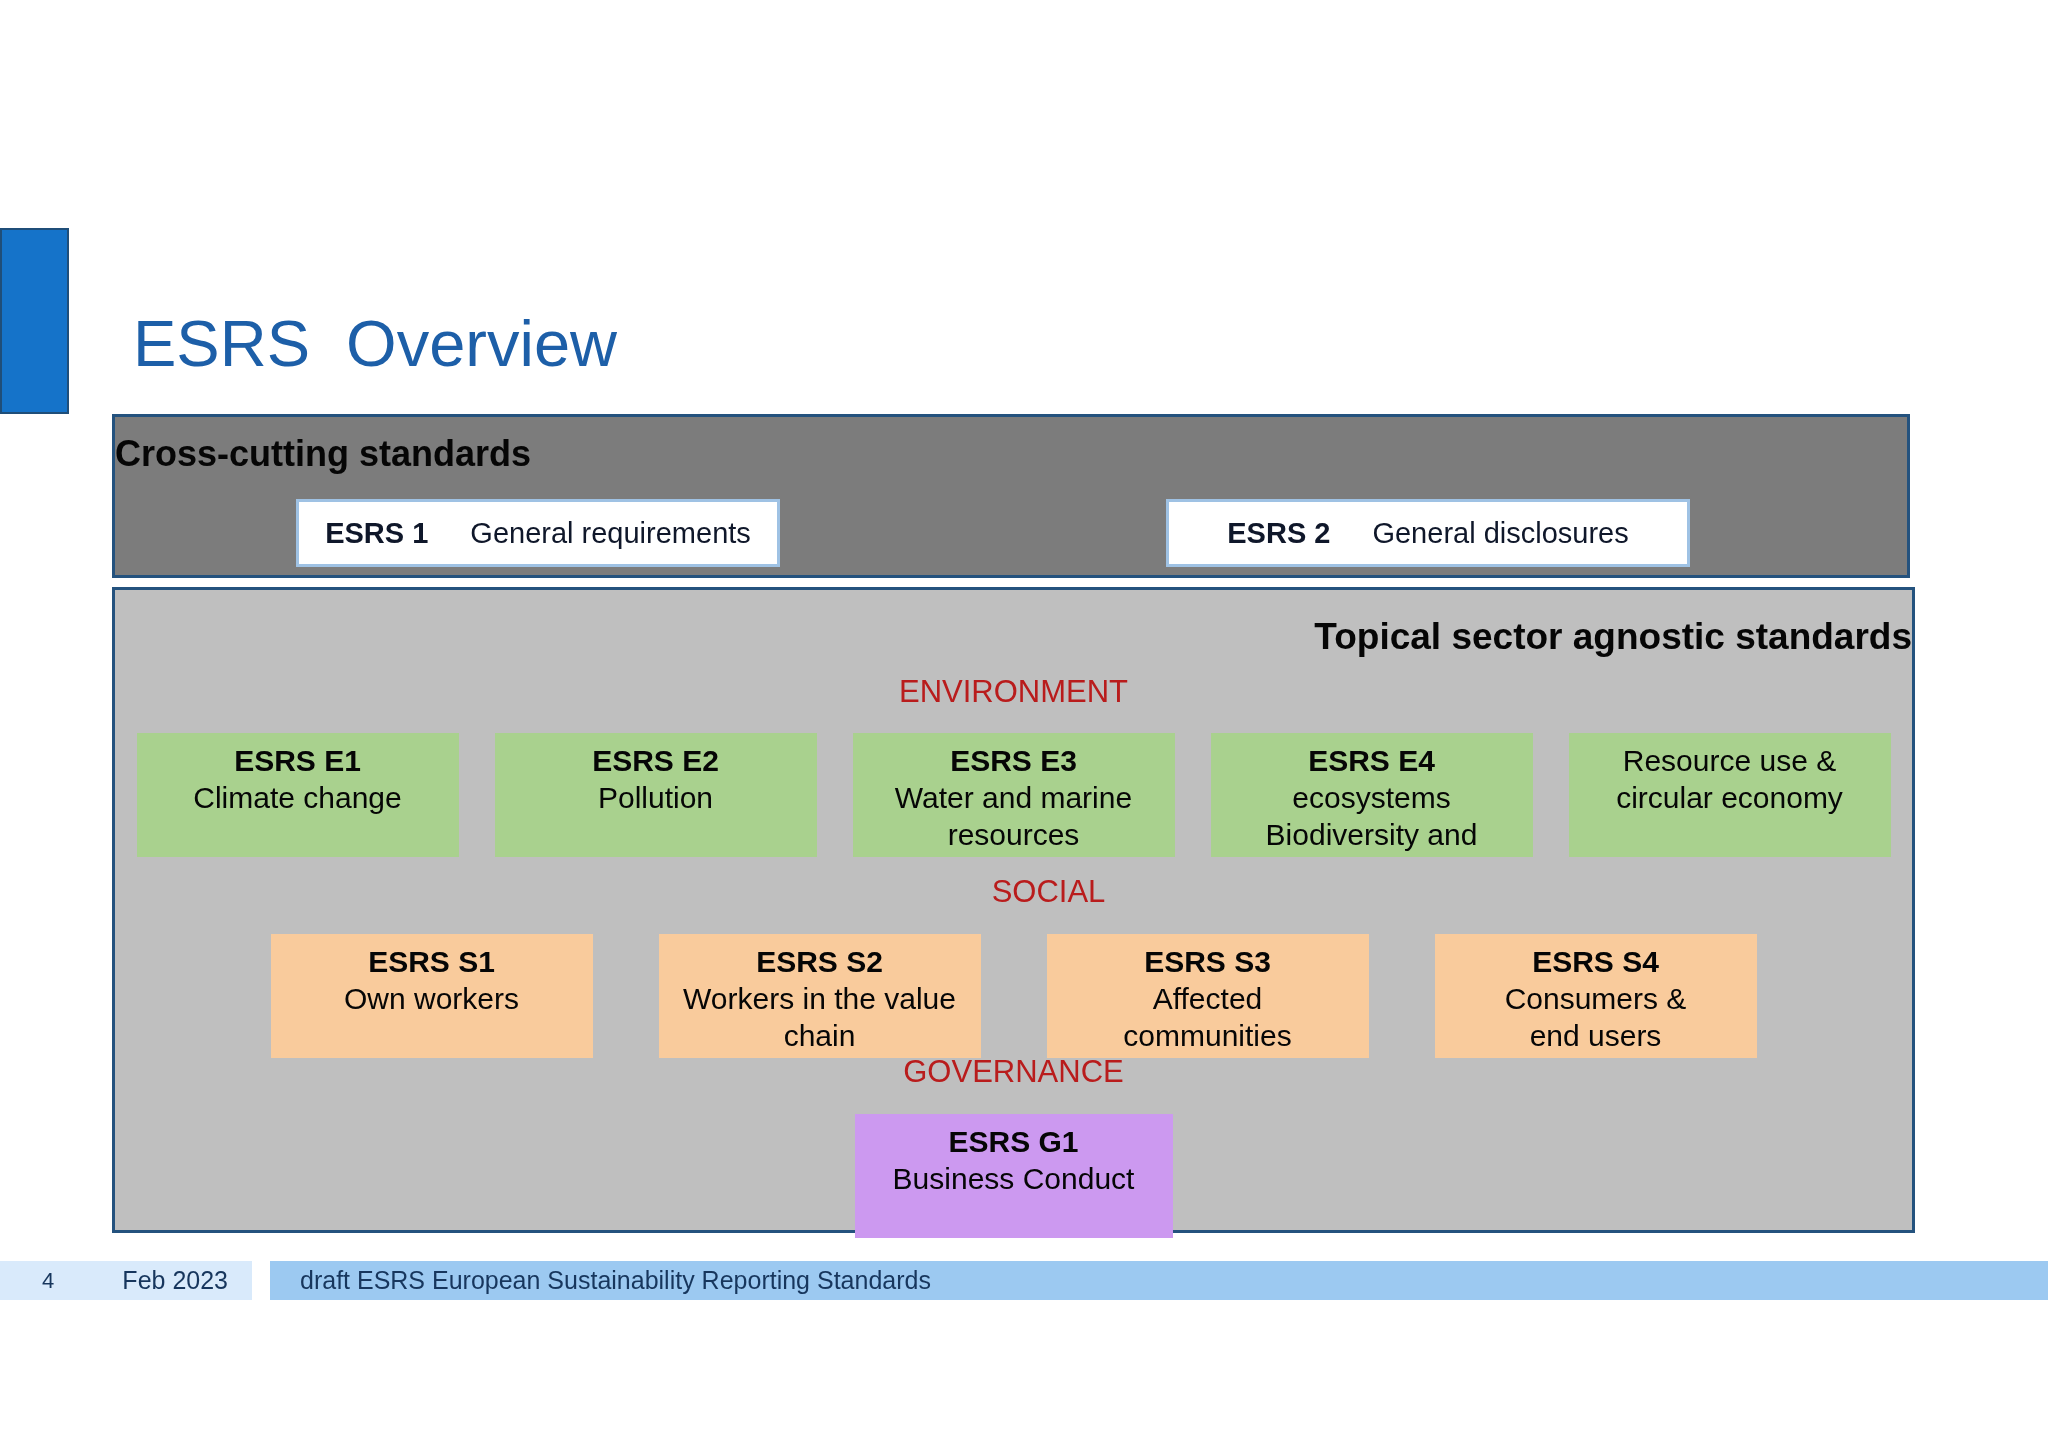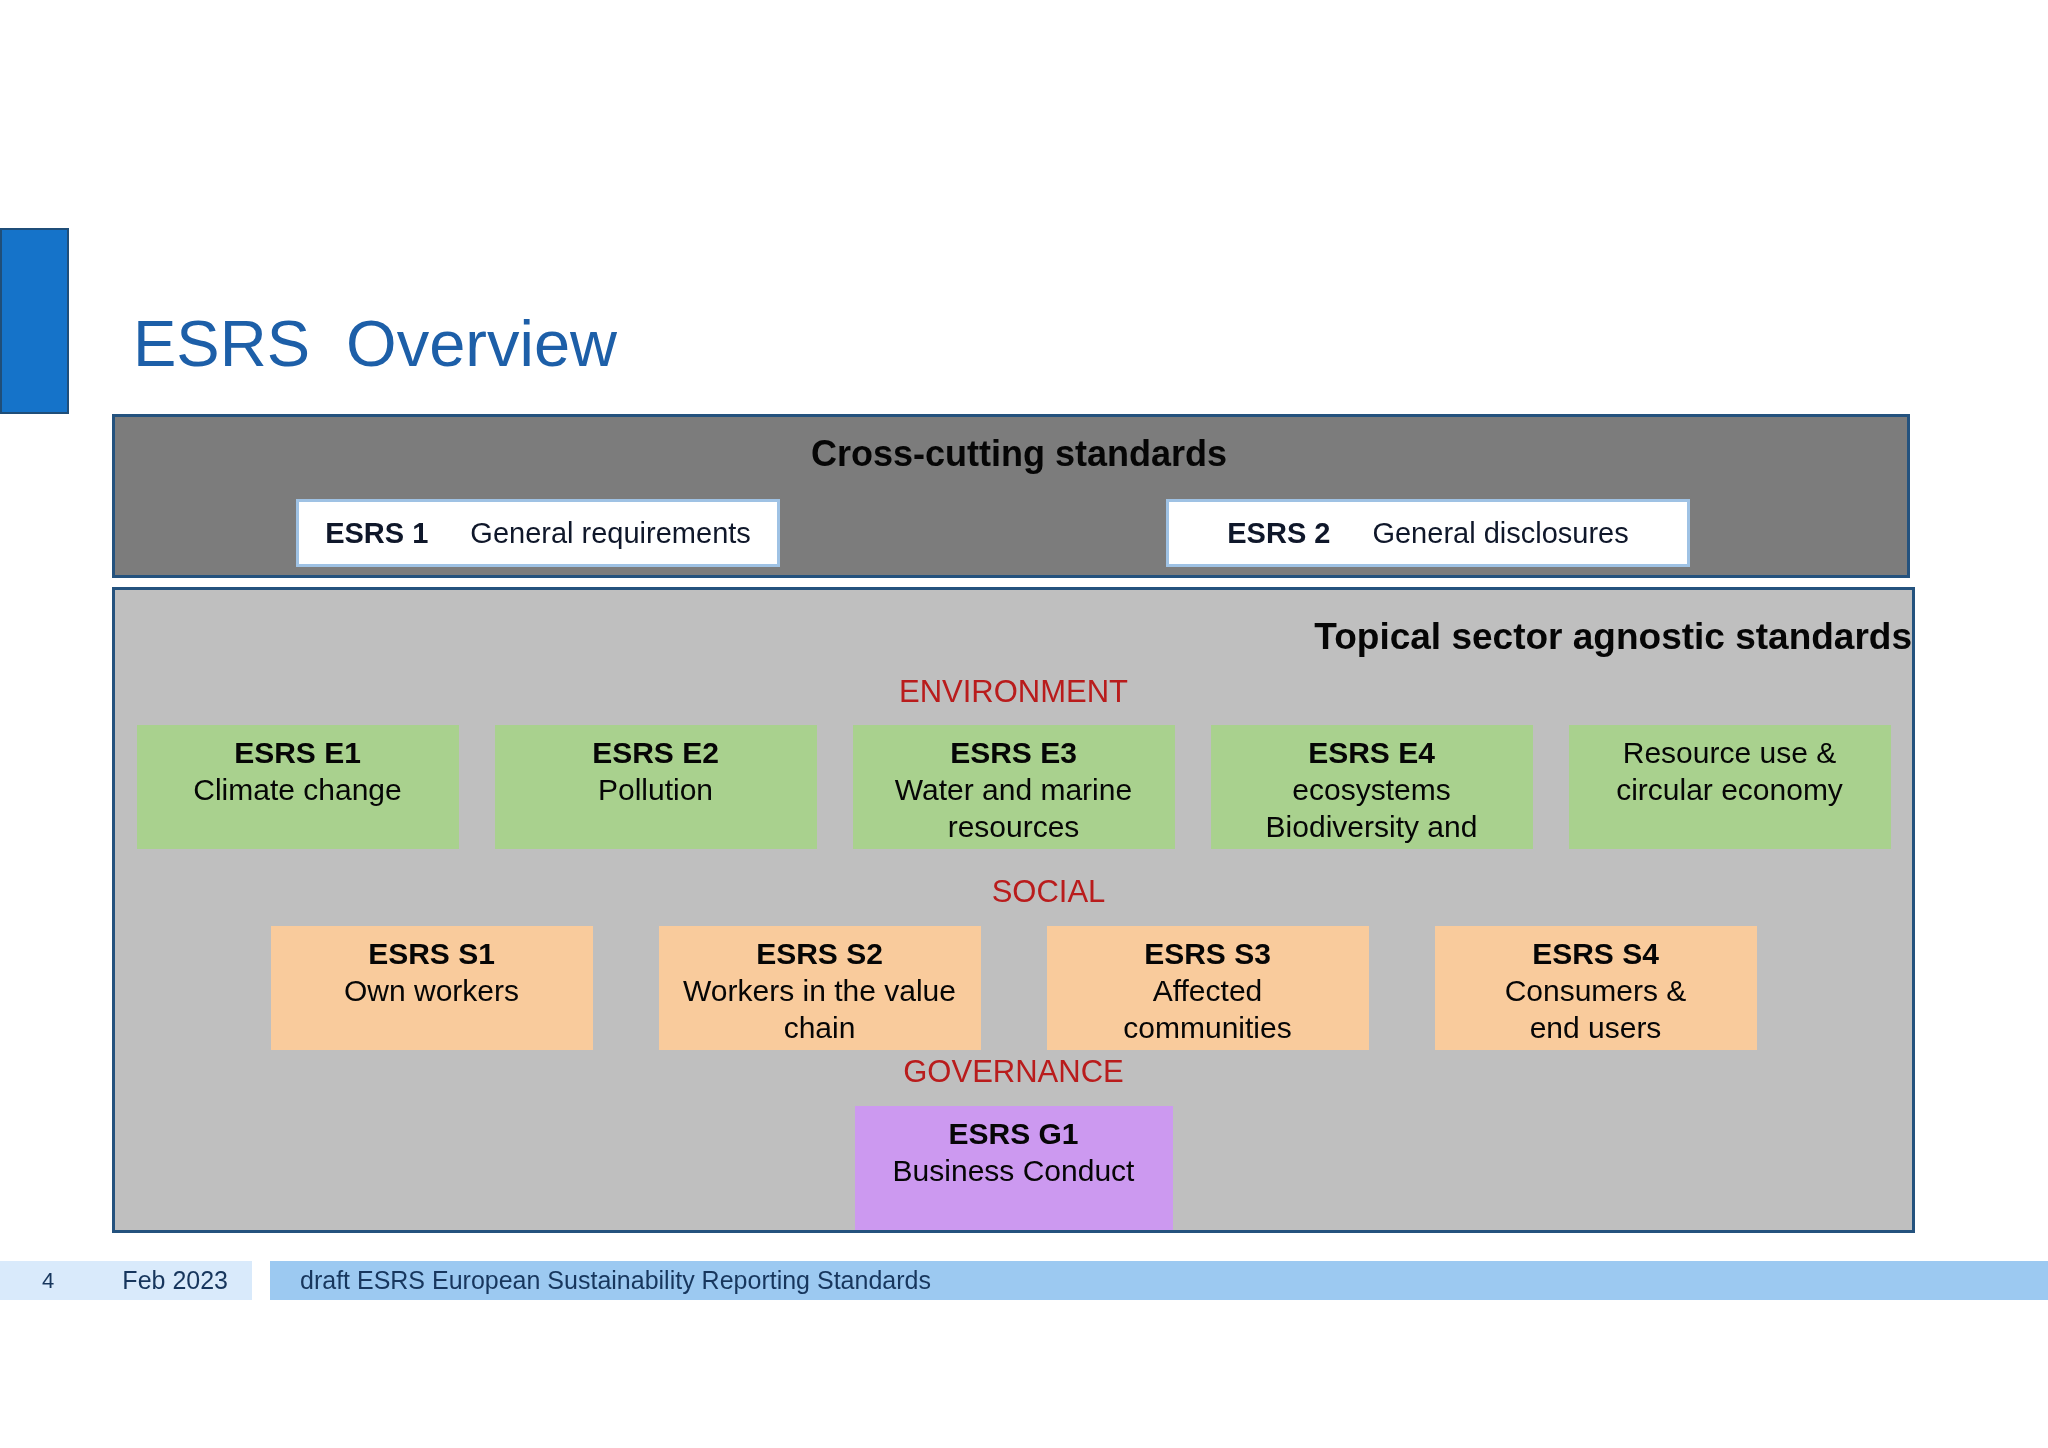--- a/index.html
+++ b/index.html
@@ -20,21 +20,21 @@
     position:absolute;left:133px;top:308px;
     font-size:65px;line-height:72px;color:#1D5FA8;
     white-space:pre;letter-spacing:0px;
   }
   
   .cc-box{
     position:absolute;left:112px;top:414px;width:1798px;height:164px;
     background:#7C7C7C;border:3px solid #24527E;box-sizing:border-box;
   }
   .cc-title{
-    position:absolute;top:16px;left:8px;width:100%;text-align:center;
+    position:absolute;top:16px;left:0;width:100%;text-align:left;
     font-weight:bold;font-size:36px;color:#060606;
   }
   .cc-card{
     position:absolute;top:82px;height:68px;background:#ffffff;
     border:3px solid #9FC2E4;box-sizing:border-box;
     display:flex;align-items:center;justify-content:center;gap:42px;
     font-size:29px;color:#0f172a;white-space:nowrap;
   }
   .cc-card-0{left:181px;width:484px;}
   .cc-card-1{left:1051px;width:524px;}
@@ -50,21 +50,21 @@
   }
   .sec-label{
     position:absolute;left:0;width:100%;text-align:center;
     font-size:31px;color:#b91c1c;
   }
   .sec-label-0{top:84px;}
   .sec-label-1{top:284px;padding-left:35px;}
   .sec-label-2{top:464px;}
   .std-row{
     position:absolute;left:0;width:100%;
-    display:flex;justify-content:center;align-items:center;
+    display:flex;justify-content:center;align-items:center;margin-top:8px;
   }
   .std-row-0{top:135px;gap:36px;}
   .std-row-1{top:336px;gap:66px;}
   .std-row-2{top:516px;}
   .std-card{
     width:322px;height:124px;box-sizing:border-box;
     padding-top:9px;text-align:center;
     font-size:30px;line-height:37px;color:#060606;
   }
   .std-row-2 .std-card{width:318px;}

